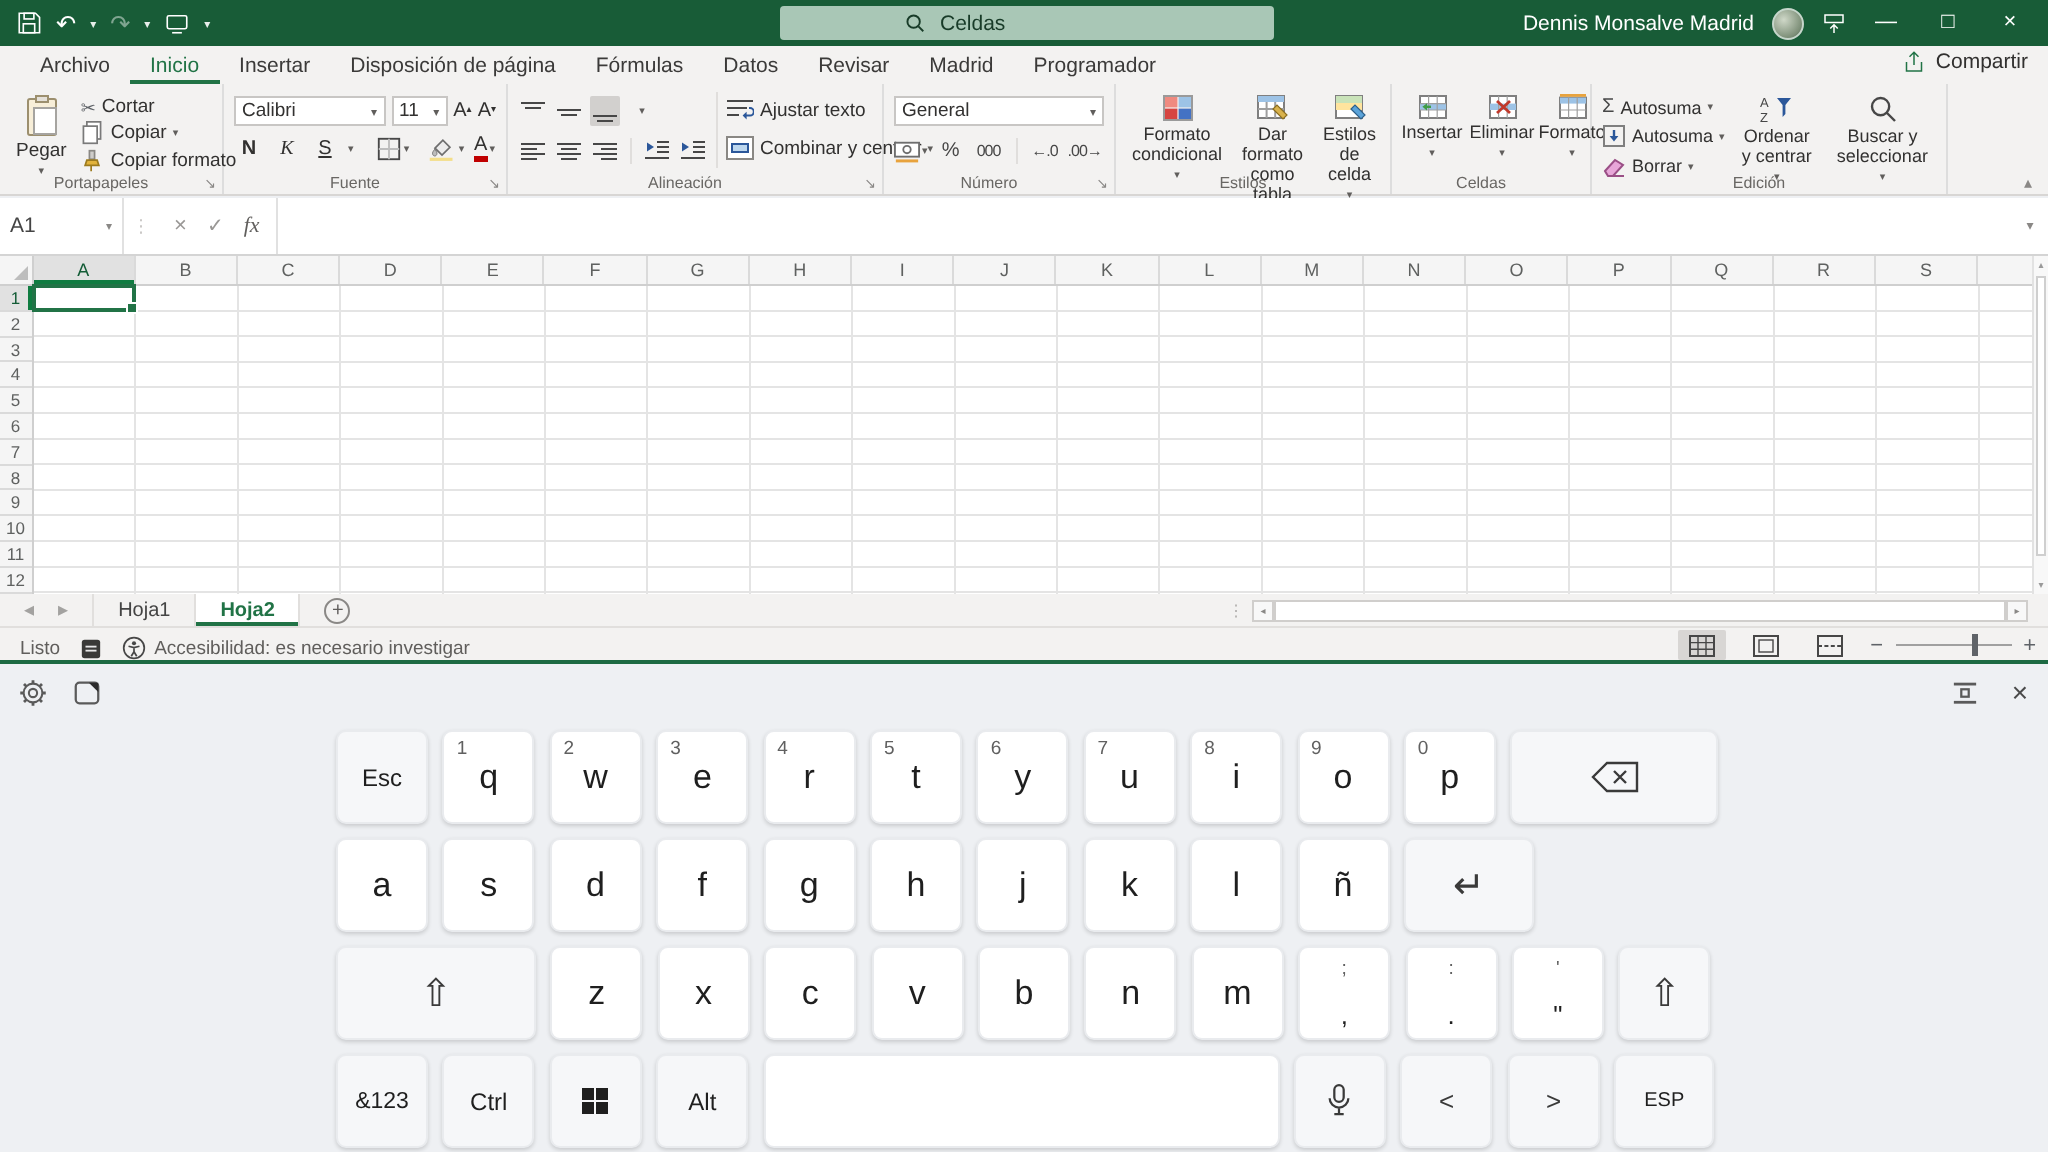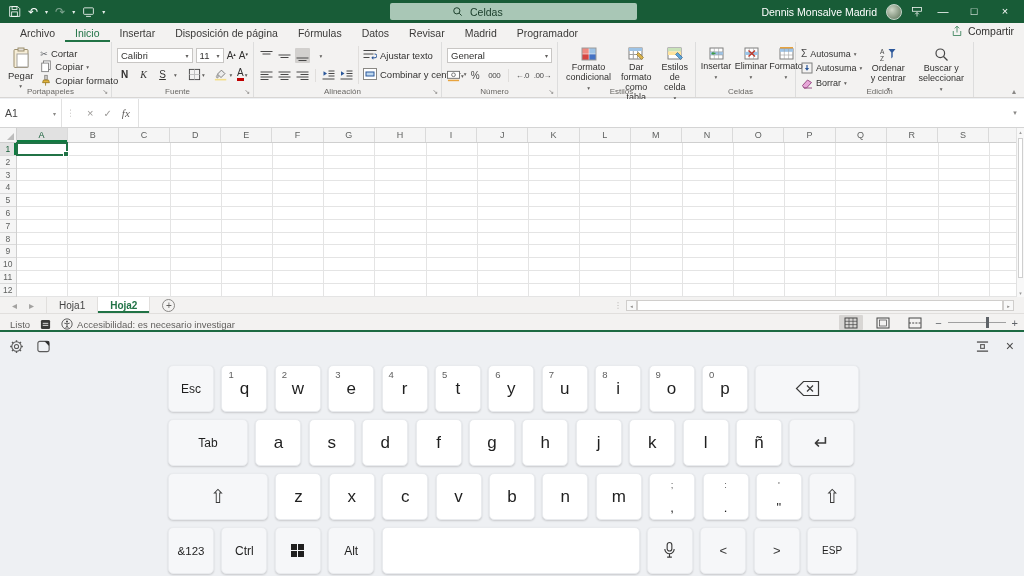--- a/index.html
+++ b/index.html
@@ -749,23 +749,20 @@
           <div class="key sp k-backspace" style="width: 104px;">
             <span>
               <svg width="25" height="17" viewBox="0 0 25 17">
                 <path d="M8.5 1.5h15v14h-15L1.5 8.5z" fill="none" stroke="#3a3a3a" stroke-width="1.2"></path>
                 <path d="M12 5.5l6 6M18 5.5l-6 6" stroke="#3a3a3a" stroke-width="1.2"></path>
               </svg>
             </span>
           </div>
         </div>
         <div class="kb-row">
-          <div class="key sp k-tab" style="width: 80px;">
-            <span class="main">Tab</span>
-          </div>
           <div class="key k-a" style="width: 46px;">
             <span class="main">a</span>
           </div>
           <div class="key k-s" style="width: 46px;">
             <span class="main">s</span>
           </div>
           <div class="key k-d" style="width: 46px;">
             <span class="main">d</span>
           </div>
           <div class="key k-f" style="width: 46px;">

